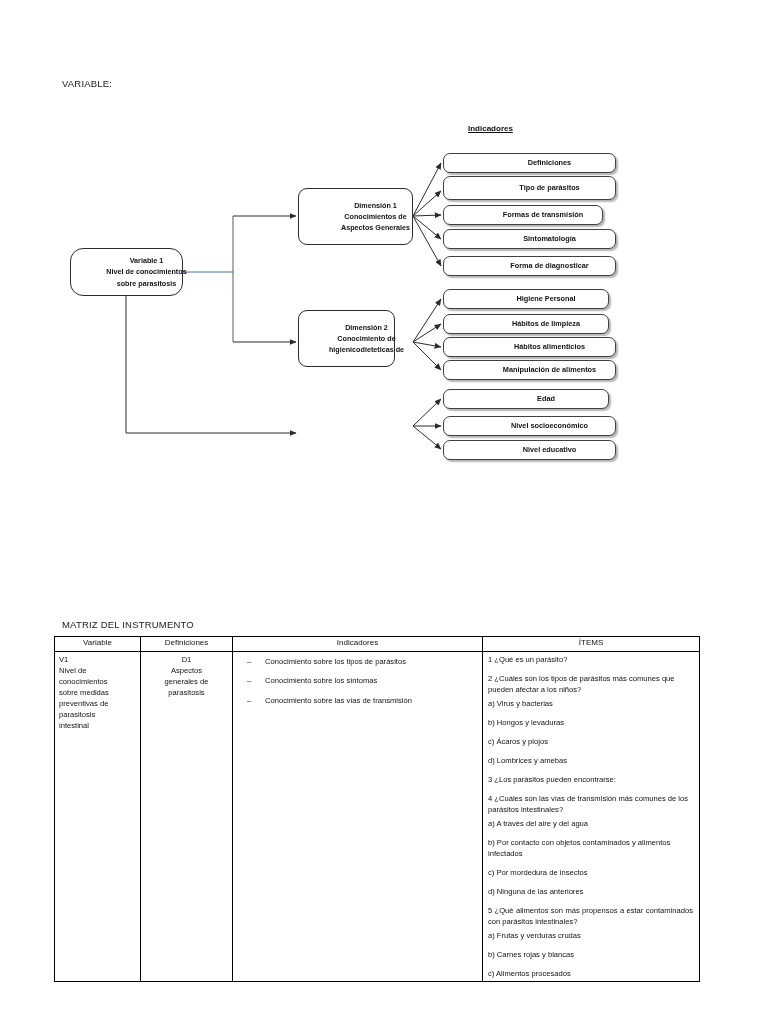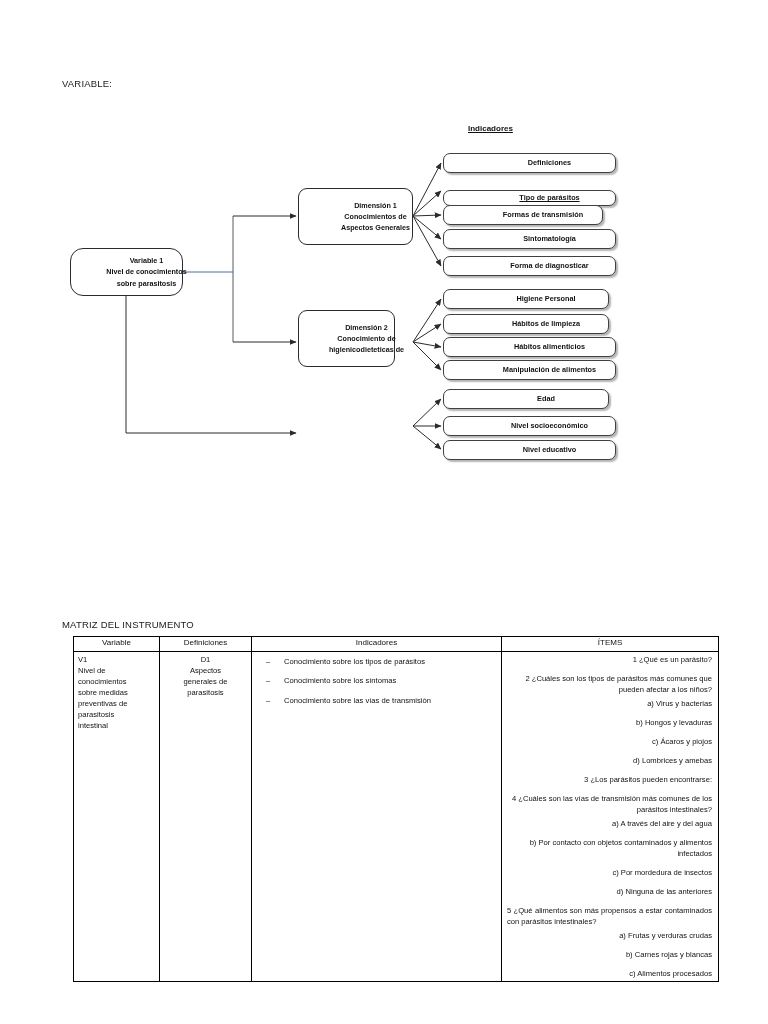--- a/index.html
+++ b/index.html
@@ -76,21 +76,21 @@
   .node.pill {
     border-radius: 7px;
     border: 1px solid #404040;
     box-shadow: 2px 2px 1.5px rgba(120,120,120,0.55);
     font-size: 7.3px;
   }
 
   
   #matrix {
     position: absolute;
-    left: 73px;
+    left: 54px;
     top: 636px;
     width: 645px;
     border-collapse: collapse;
     table-layout: fixed;
     font-size: 7.6px;
     color: #111;
   }
   #matrix th, #matrix td {
     border: 1px solid #000000;
     vertical-align: top;
@@ -131,21 +131,20 @@
   }
   .ind-list li .dash {
     position: absolute;
     left: 10px;
     top: 0;
   }
 
   .item-line {
     margin: 0 0 8px 0;
     line-height: 1.45;
-    text-align: right;
   }
   .item-line.justified {
     text-align: justify;
     text-justify: inter-word;
   }
   .item-line.tight { margin-bottom: 3px; }
   .item-line.last  { margin-bottom: 0; }
 </style>
 </head>
 <body>
@@ -210,21 +209,21 @@
   <div class="node rounded-md" style="left:298px; top:310px; width:97px; height:57px;">
     <span class="ln">Dimensión 2</span>
     <span class="ln">Conocimiento de</span>
     <span class="ln">higienicodieteticas de</span>
   </div>
 
 
   <div class="node pill" style="left:443px; top:153px; width:173px; height:20px;">
     <span class="ln">Definiciones</span>
   </div>
-  <div class="node pill" style="left:443px; top:190px; width:173px; height:16px;text-decoration:underline;">
+  <div class="node pill" style="left:443px; top:176px; width:173px; height:24px;">
     <span class="ln">Tipo de parásitos</span>
   </div>
   <div class="node pill" style="left:443px; top:205px; width:160px; height:20px;">
     <span class="ln">Formas de transmisión</span>
   </div>
   <div class="node pill" style="left:443px; top:229px; width:173px; height:20px;">
     <span class="ln">Sintomatología</span>
   </div>
   <div class="node pill" style="left:443px; top:256px; width:173px; height:20px;">
     <span class="ln">Forma de diagnosticar</span>

